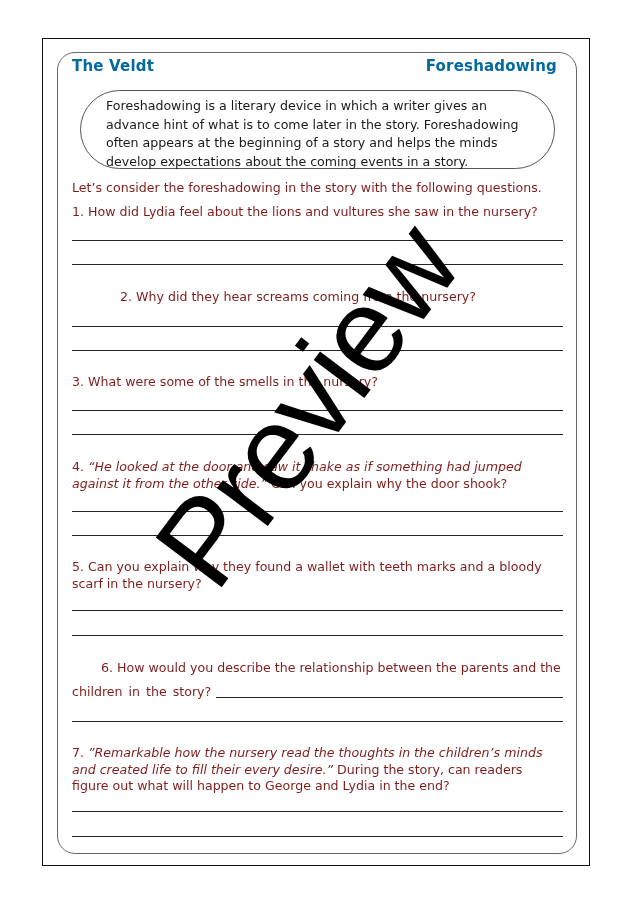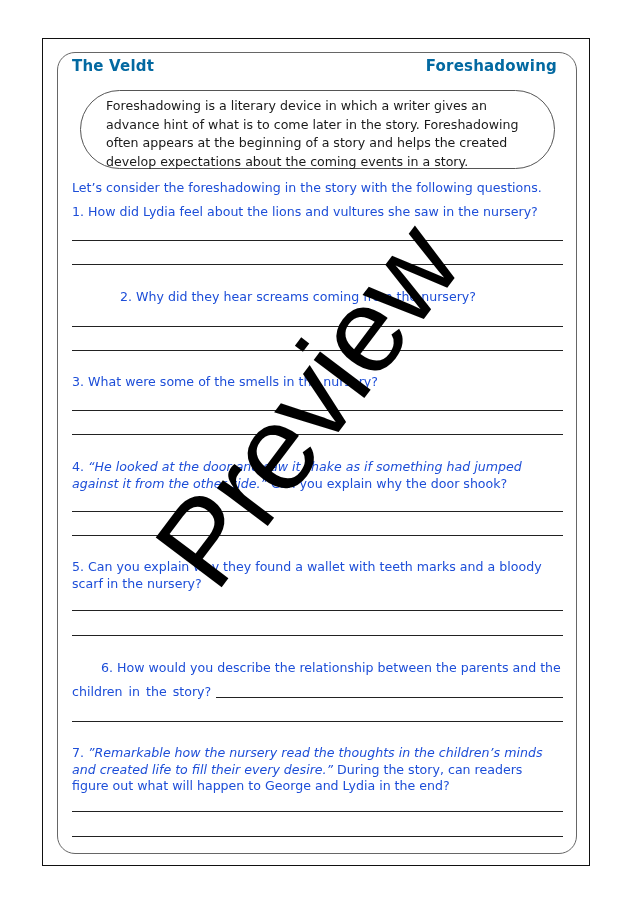--- a/index.html
+++ b/index.html
@@ -56,21 +56,21 @@
       padding: 6px 18px 4px 25px;
       font-size: 12.6px;
       line-height: 18.5px;
       color: #1a1a1a;
     }
     .txt {
       position: absolute;
       left: 72px;
       font-size: 12.6px;
       line-height: 16.5px;
-      color: #1d4ed8;
+      color: #7f1d1d;
       white-space: nowrap;
     }
     .txt .it { font-style: italic; }
     .line {
       position: absolute;
       left: 72px;
       width: 491px;
       height: 0;
       border-top: 1px solid #222;
     }
@@ -94,21 +94,21 @@
 
 <div class="outer-frame"></div>
 <div class="inner-box"></div>
 
 <div class="hdr hdr-left">The Veldt</div>
 <div class="hdr hdr-right">Foreshadowing</div>
 
 <div class="def-pill">
   <div>Foreshadowing is a literary device in which a writer gives an</div>
   <div>advance hint of what is to come later in the story. Foreshadowing</div>
-  <div>often appears at the beginning of a story and helps the created</div>
+  <div>often appears at the beginning of a story and helps the minds</div>
   <div>develop expectations about the coming events in a story.</div>
 </div>
 
 <div class="txt" style="top:180px;">Let’s consider the foreshadowing in the story with the following questions.</div>
 
 <div class="txt" style="top:204px;">
   <span>1.</span>
   <span>How did Lydia feel about the lions and vultures she saw in the nursery?</span>
 </div>
 <div class="line" style="top:240px;"></div>

